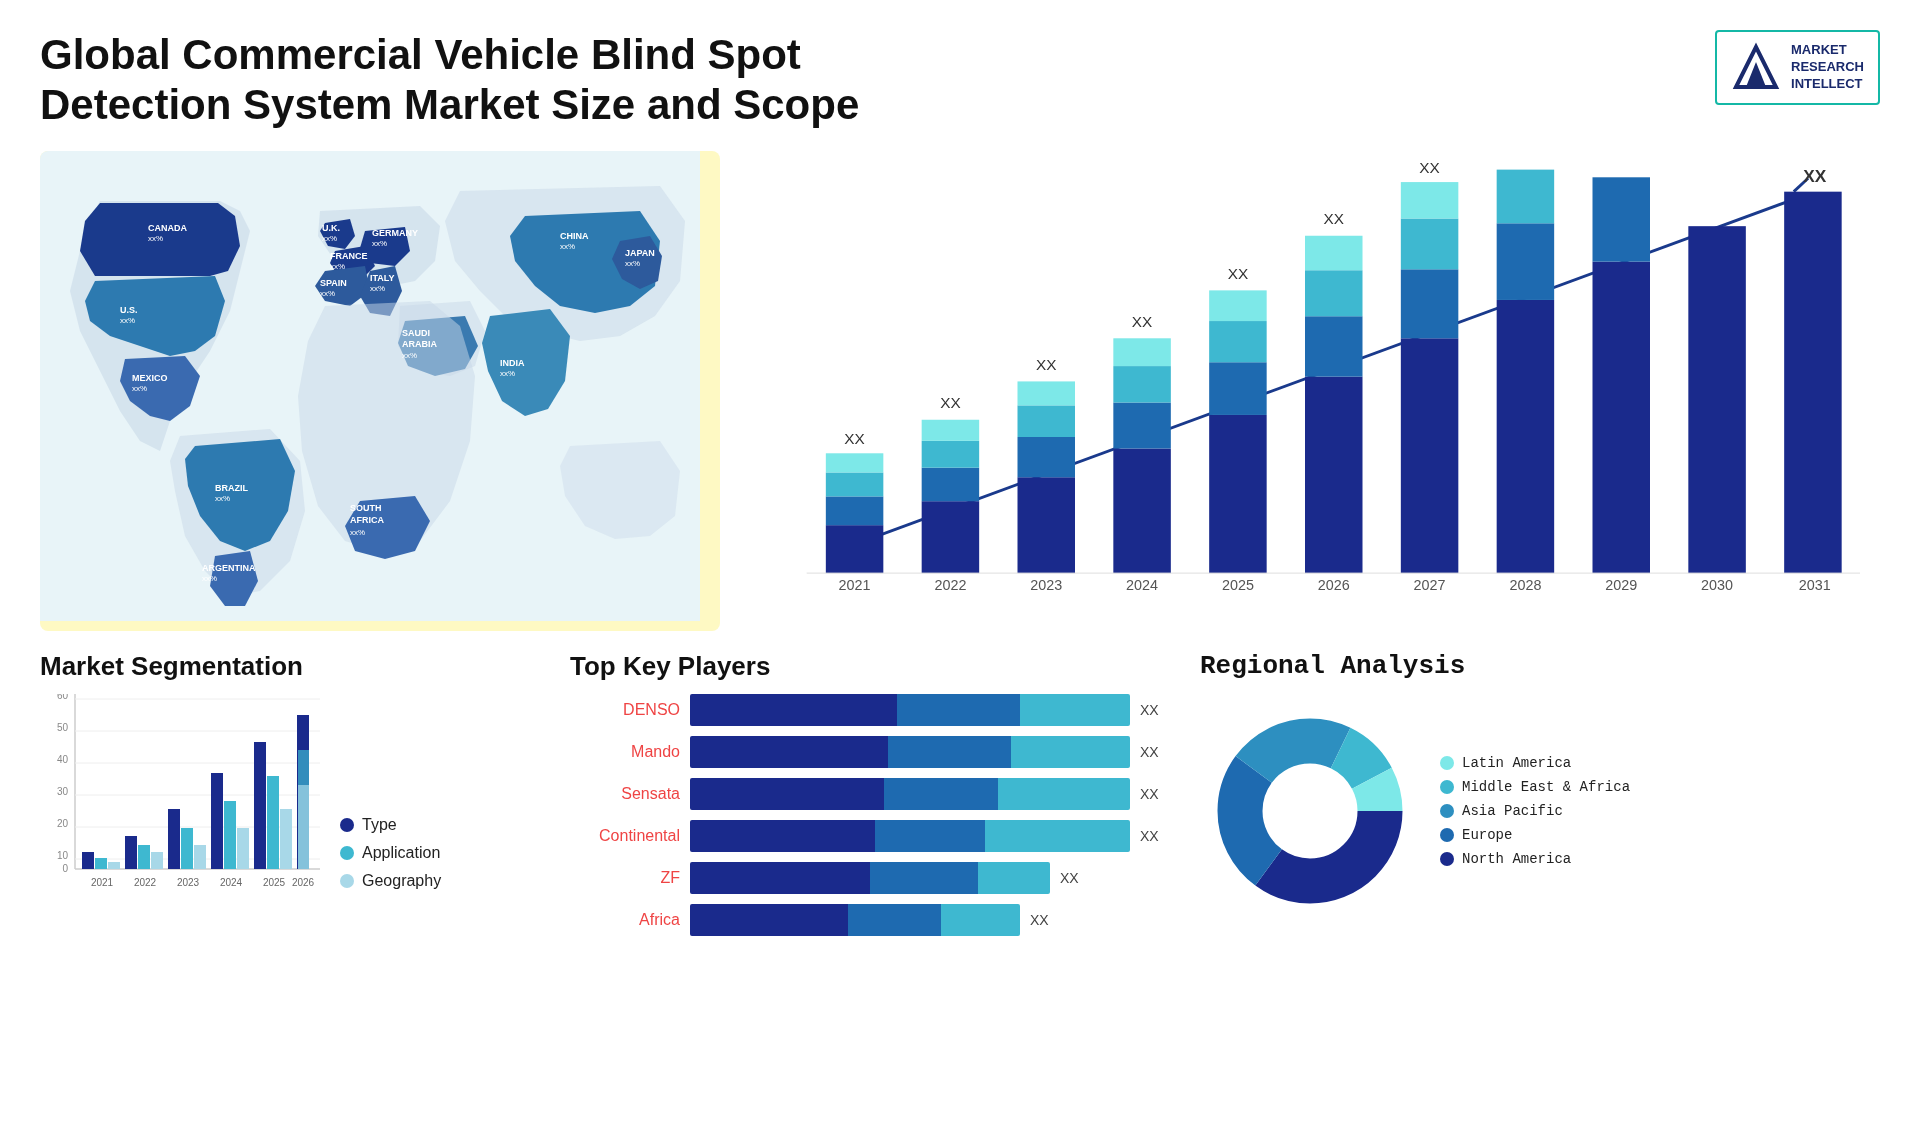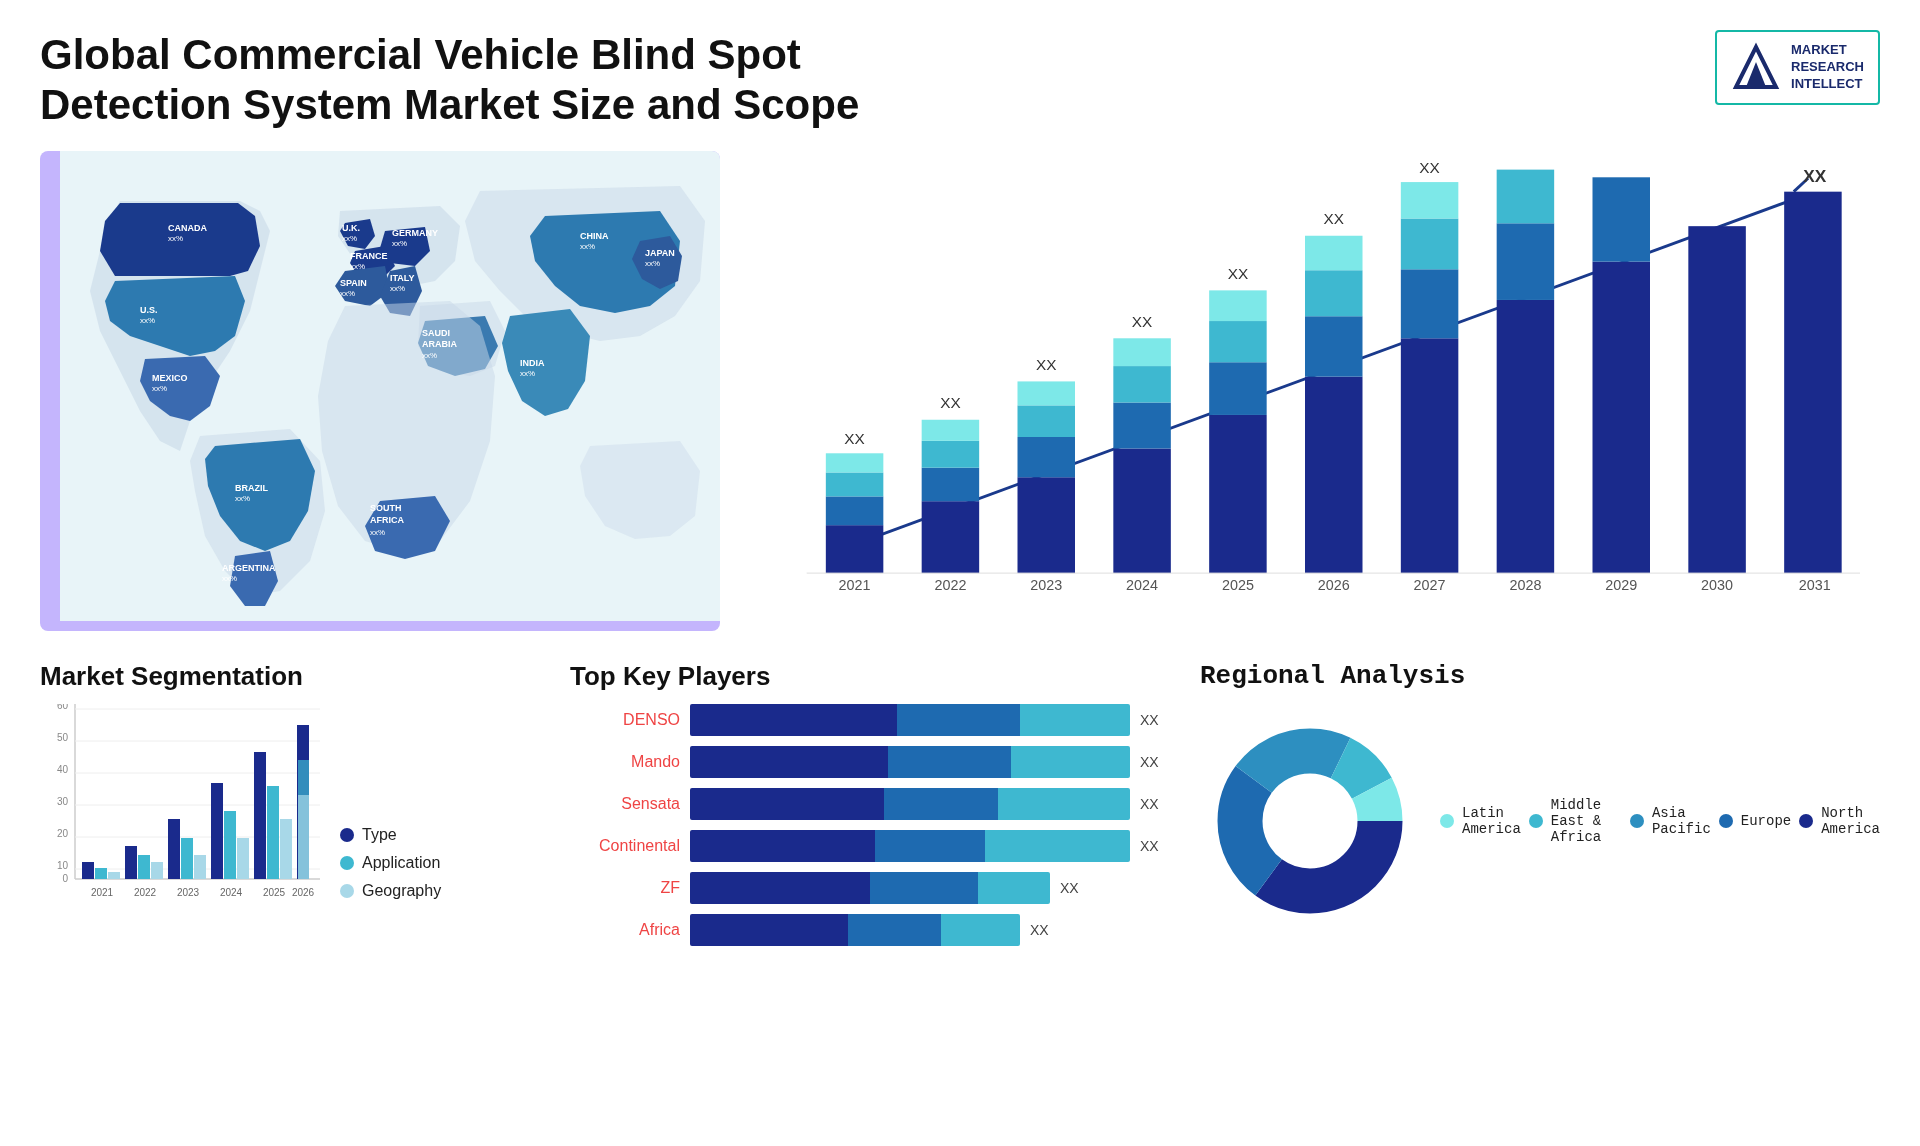--- a/index.html
+++ b/index.html
@@ -47,40 +47,38 @@
       display: grid;
       grid-template-columns: 680px 1fr;
       grid-template-rows: 480px 1fr;
       gap: 20px;
     }
     
     .map-section {
       grid-column: 1;
       grid-row: 1;
       position: relative;
-      background: #c4b5fd;
+      background: #fef9c3;
       border-radius: 8px;
       overflow: hidden;
-      padding-left: 20px;
     }
     
     .chart-section {
       grid-column: 2;
       grid-row: 1;
       position: relative;
       padding: 10px 20px 10px 10px;
     }
     
     .bottom-grid {
       grid-column: 1 / 3;
       grid-row: 2;
       display: grid;
       grid-template-columns: 500px 600px 1fr;
       gap: 30px;
-      margin-top: 10px;
     }
     
     .segmentation-section {}
     .section-title {
       font-size: 26px;
       font-weight: 700;
       margin-bottom: 12px;
       color: #111;
     }
     .seg-inner {
@@ -151,20 +149,21 @@
       margin-top: 8px;
     }
     .donut-wrap {
       position: relative;
       width: 220px;
       height: 220px;
       flex-shrink: 0;
     }
     .regional-legend {
       display: flex;
+      flex-direction: column;
       gap: 8px;
     }
     .regional-legend-item {
       display: flex;
       align-items: center;
       gap: 8px;
       font-size: 14px;
     }
     .regional-dot {
       width: 14px;

